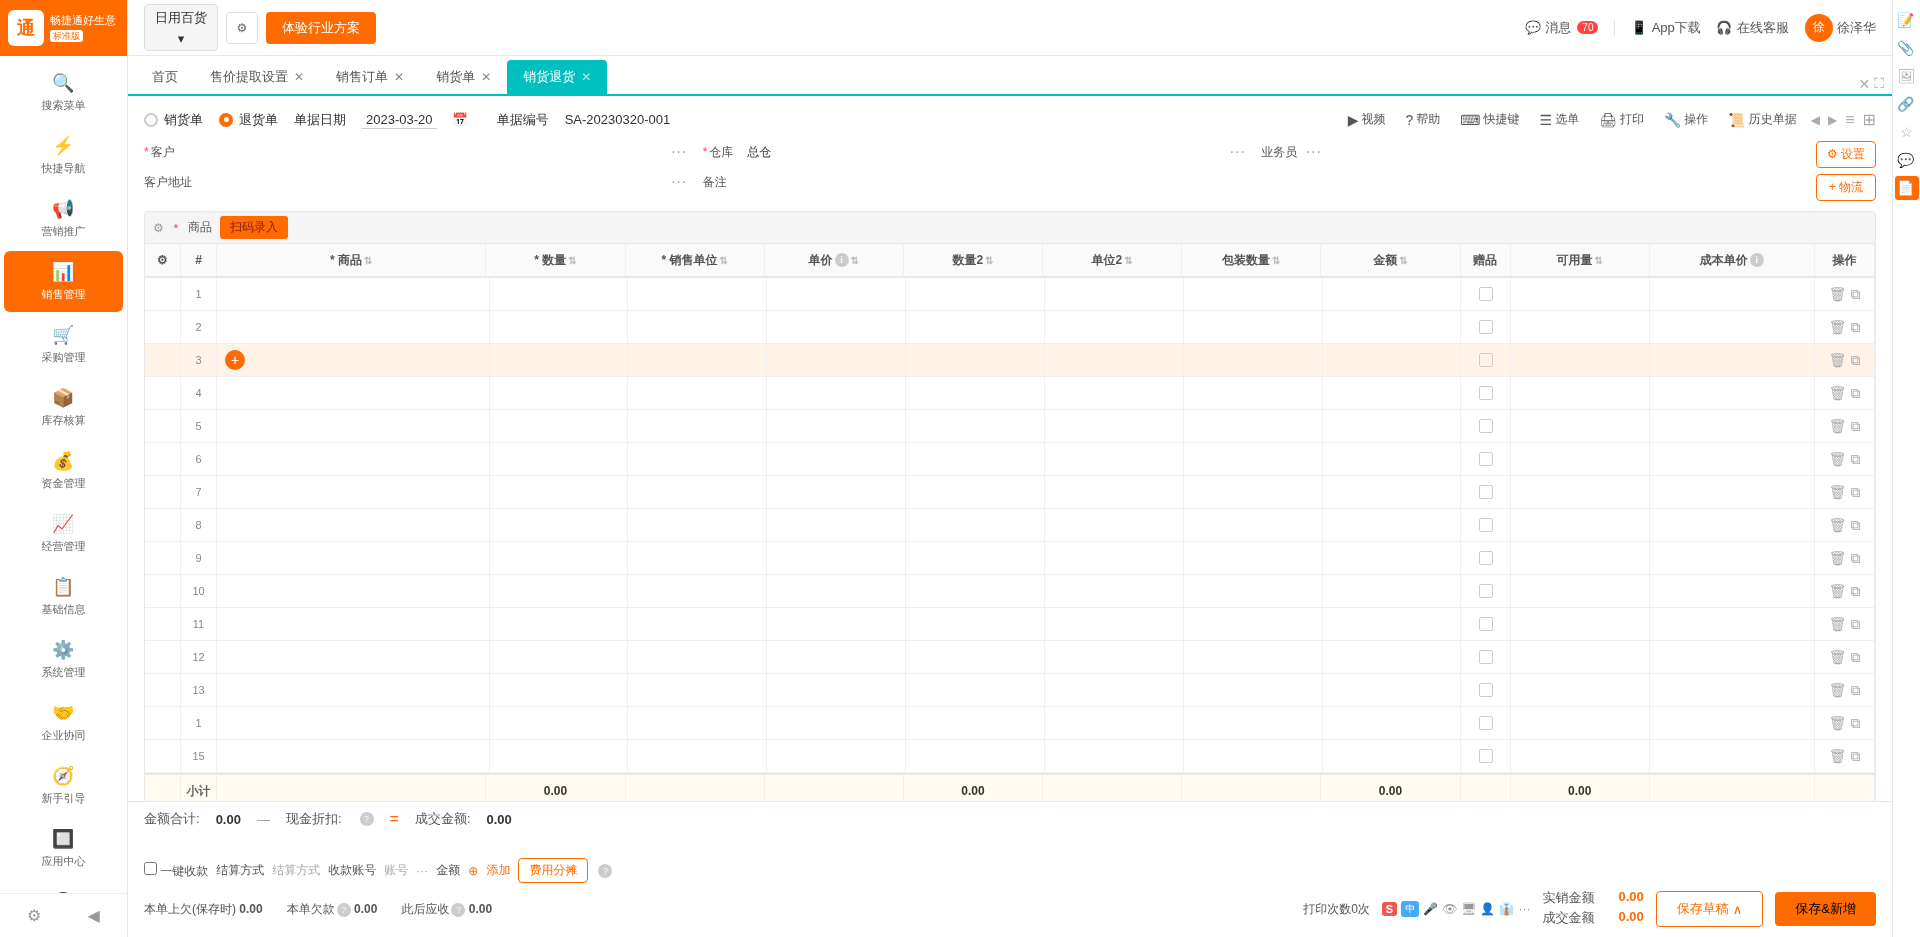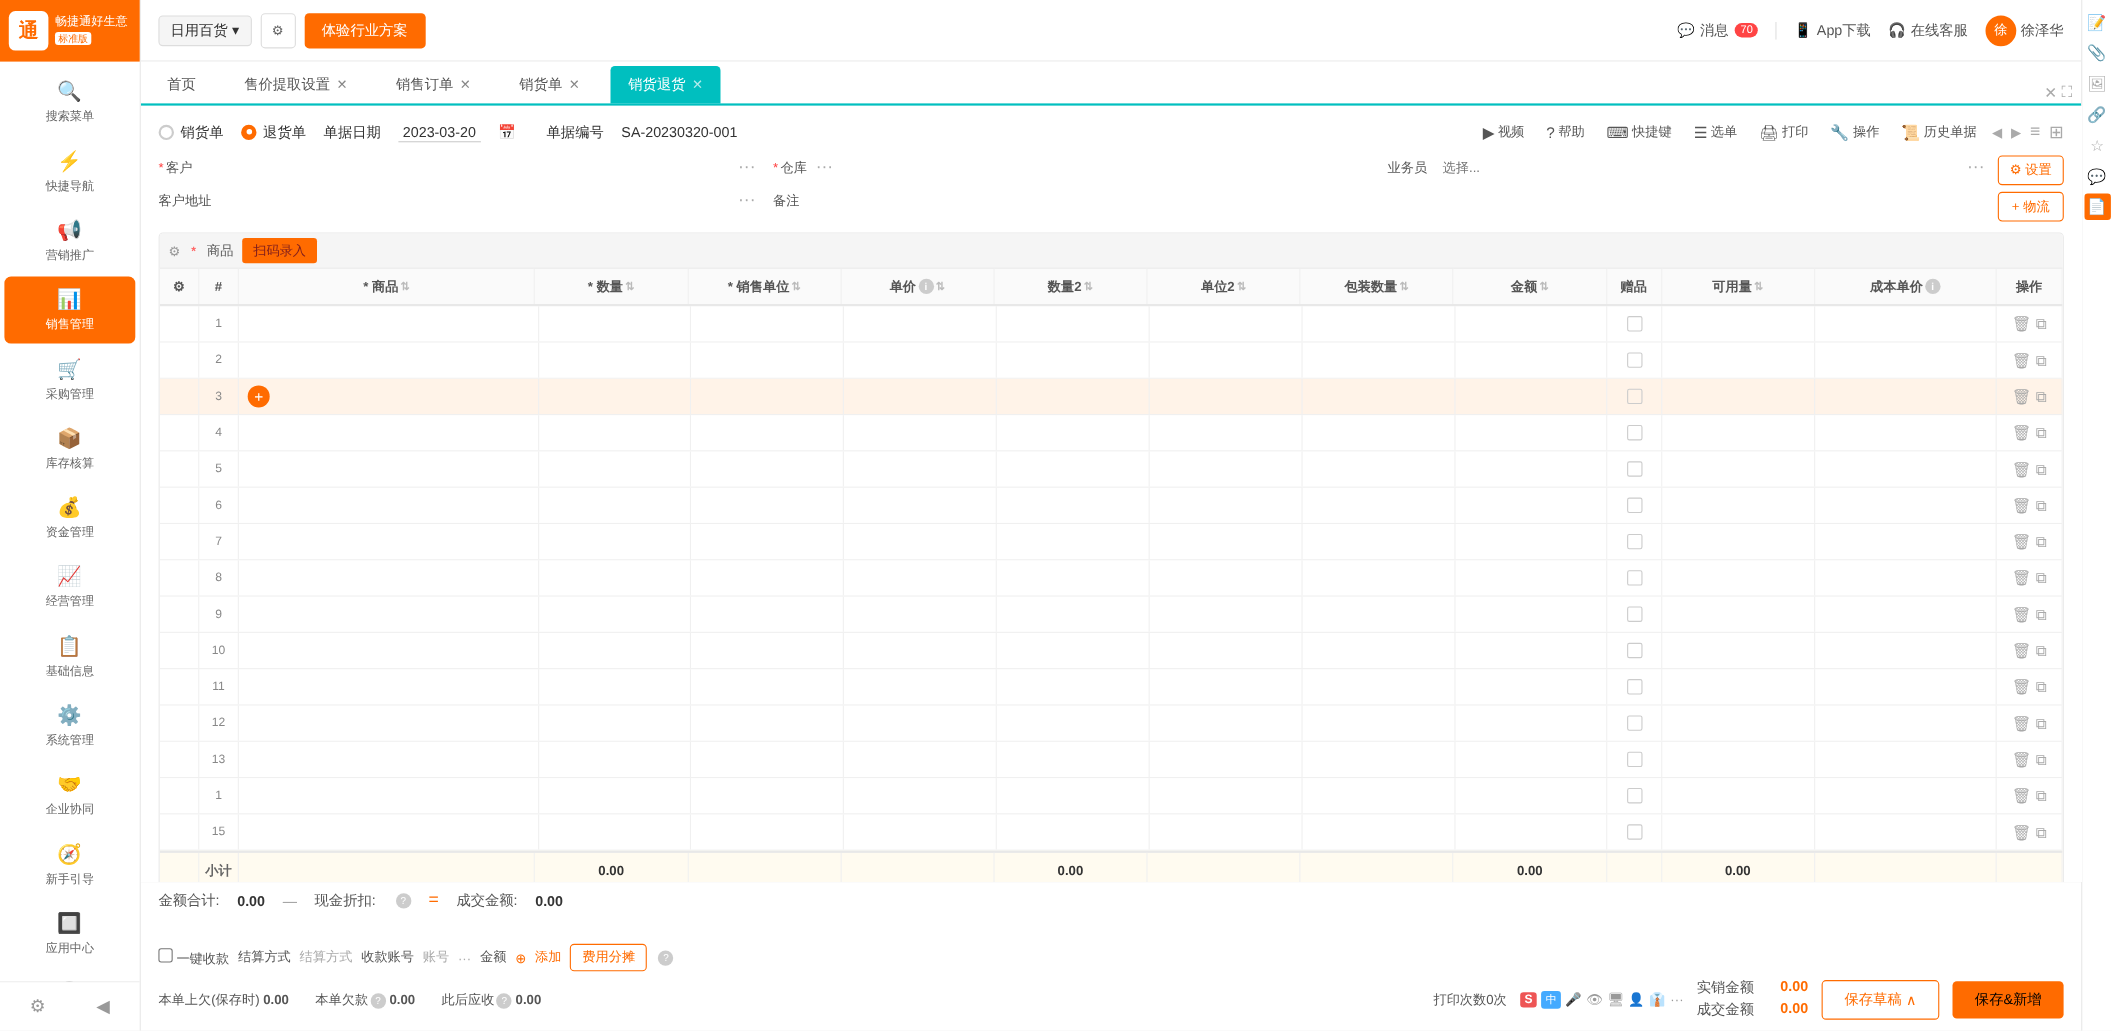--- a/index.html
+++ b/index.html
@@ -18,30 +18,30 @@
     .sidebar-item .label { font-size: 11px; text-align: center; }
     .sidebar-bottom { padding: 8px 4px; display: flex; justify-content: space-around; border-top: 1px solid #eee; }
     .sidebar-bottom-btn { cursor: pointer; color: #999; font-size: 16px; padding: 4px; }
 
     
     .main { flex: 1; display: flex; flex-direction: column; overflow: hidden; }
 
     
     .topbar { height: 56px; background: #fff; display: flex; align-items: center; justify-content: space-between; padding: 0 16px; border-bottom: 1px solid #e8e8e8; flex-shrink: 0; }
     .topbar-left { display: flex; align-items: center; gap: 8px; }
-    .topbar-select { display: flex; align-items: center; gap: 4px; background: #f5f5f5; border: 1px solid #ddd; border-radius: 4px; padding: 4px 10px; cursor: pointer; font-size: 13px; }
+    .topbar-select { display: flex; align-items: center; gap: 4px; background: #f5f5f5; border: 1px solid #ddd; border-radius: 4px; padding: 4px 10px; cursor: pointer; font-size: 13px; flex-direction: column; }
     .topbar-gear { width: 32px; height: 32px; display: flex; align-items: center; justify-content: center; border: 1px solid #ddd; border-radius: 4px; cursor: pointer; color: #666; }
     .topbar-btn { background: #ff6b00; color: #fff; border: none; border-radius: 4px; padding: 7px 16px; cursor: pointer; font-size: 13px; }
     .topbar-right { display: flex; align-items: center; gap: 16px; font-size: 13px; color: #555; }
     .topbar-right-item { display: flex; align-items: center; gap: 4px; cursor: pointer; }
     .badge { background: #ff4444; color: #fff; font-size: 10px; border-radius: 8px; padding: 1px 5px; margin-left: 2px; }
     .avatar { width: 28px; height: 28px; background: #ff6b00; border-radius: 50%; display: flex; align-items: center; justify-content: center; color: #fff; font-size: 12px; }
 
     
-    .tabs { height: 40px; background: #fff; display: flex; align-items: flex-end; border-bottom: 2px solid #00bfbf; flex-shrink: 0; padding: 0 8px; gap: 12px; }
+    .tabs { height: 40px; background: #fff; display: flex; align-items: flex-end; border-bottom: 2px solid #00bfbf; flex-shrink: 0; padding: 0 8px; gap: 0; }
     .tab { padding: 8px 16px; cursor: pointer; font-size: 13px; color: #555; border-radius: 4px 4px 0 0; display: flex; align-items: center; gap: 6px; white-space: nowrap; }
     .tab.active { background: #00bfbf; color: #fff; }
     .tab-close { font-size: 12px; opacity: 0.7; }
     .tabs-actions { margin-left: auto; display: flex; align-items: center; gap: 4px; padding-bottom: 2px; }
 
     
     .content { flex: 1; overflow-y: auto; background: #fff; padding: 12px 16px; }
 
     
     .form-header { display: flex; align-items: center; justify-content: space-between; margin-bottom: 10px; }
@@ -323,25 +323,25 @@
       <div style="flex:1;">
 
         <div style="display:grid;grid-template-columns:1fr 1fr 1fr;gap:8px 16px;margin-bottom:8px;">
           <div class="field-row">
             <span class="field-label required">客户</span>
             <input type="text" class="field-input" placeholder="" style="">
             <span class="field-dots">···</span>
           </div>
           <div class="field-row">
             <span class="field-label required">仓库</span>
+            <input type="text" class="field-input" value="总仓" style="">
             <span class="field-dots">···</span>
           </div>
           <div class="field-row">
             <span class="field-label">业务员</span>
-            <input type="text" class="field-input" placeholder="选择..." style="">
             <span class="field-dots">···</span>
           </div>
         </div>
 
         <div style="display:grid;grid-template-columns:1fr 1fr 1fr;gap:8px 16px;">
           <div class="field-row">
             <span class="field-label">客户地址</span>
             <input type="text" class="field-input" style="">
             <span class="field-dots">···</span>
           </div>

